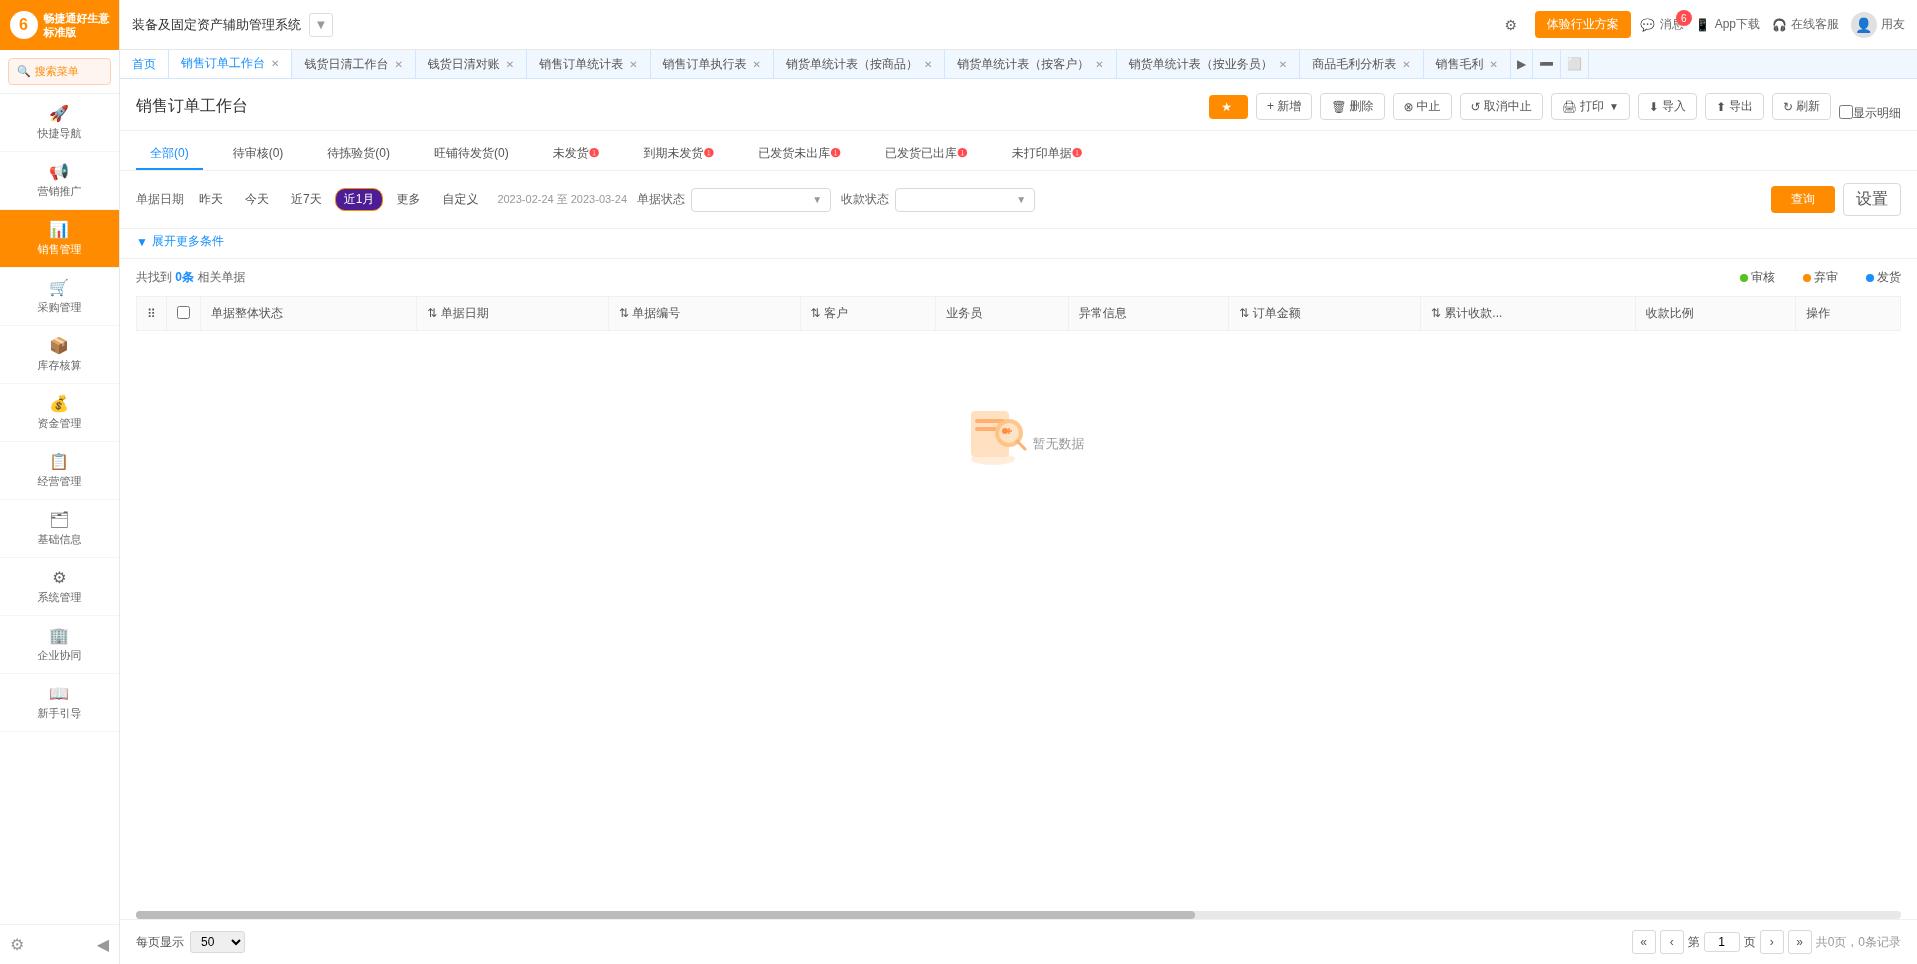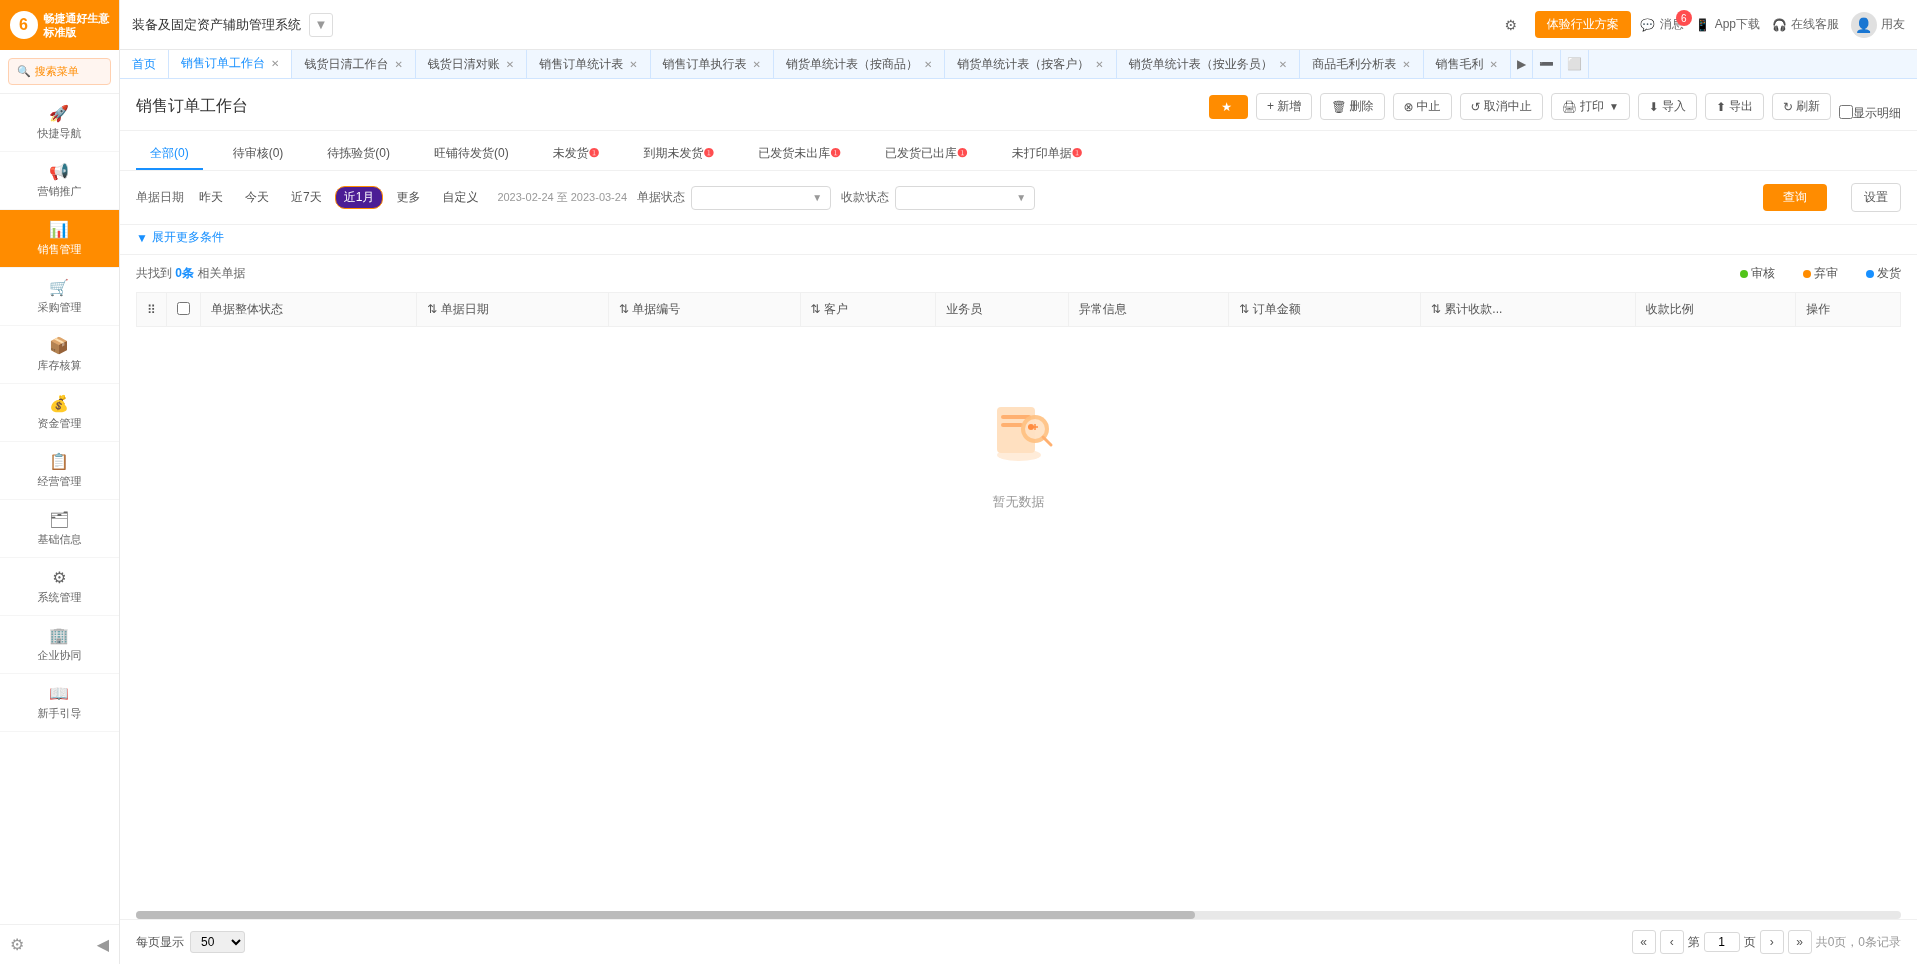--- a/index.html
+++ b/index.html
@@ -67,38 +67,38 @@
     .filter-item { display: flex; align-items: center; gap: 6px; }
     .filter-label { color: #666; font-size: 12px; white-space: nowrap; }
     .filter-date-options { display: flex; gap: 4px; }
     .filter-date-btn { padding: 2px 8px; border-radius: 3px; cursor: pointer; font-size: 12px; color: #555; border: 1px solid transparent; }
     .filter-date-btn.active { background: #4c1d95; color: white; border-color: #ff8c00; border-radius: 10px; text-align: right; }
     .filter-date-range { font-size: 11px; color: #999; }
     .filter-select { border: 1px solid #d9d9d9; border-radius: 4px; padding: 4px 8px; font-size: 12px; min-width: 140px; background: white; cursor: pointer; display: flex; align-items: center; justify-content: space-between; gap: 20px; }
     .filter-select-arrow { color: #999; font-size: 10px; }
     .filter-expand { display: flex; align-items: center; gap: 4px; color: #1890ff; cursor: pointer; font-size: 12px; }
     .btn-query { background: #ff8c00; color: white; border: none; border-radius: 4px; padding: 5px 20px; cursor: pointer; font-size: 12px; }
-    .btn-setting { background: white; border: 1px solid #d9d9d9; border-radius: 4px; padding: 5px 12px; cursor: pointer; font-size: 12px; color: #555; }
+    .btn-setting { background: white; border: 1px solid #d9d9d9; border-radius: 4px; padding: 5px 12px; cursor: pointer; font-size: 16px; color: #555; }
 
     
     .table-area { flex: 1; padding: 0 16px; }
     .table-summary { display: flex; align-items: center; justify-content: space-between; padding: 10px 0; font-size: 12px; color: #666; }
     .table-summary-count { color: #1890ff; font-weight: bold; }
     .table-summary-right { display: flex; gap: 28px; }
     .table-action-btn { display: flex; align-items: center; gap: 3px; cursor: pointer; color: #555; font-size: 12px; }
     .dot-green { width: 8px; height: 8px; background: #52c41a; border-radius: 50%; }
     .dot-orange { width: 8px; height: 8px; background: #ff8c00; border-radius: 50%; }
     .dot-blue { width: 8px; height: 8px; background: #1890ff; border-radius: 50%; }
 
     
     .data-table { width: 100%; border-collapse: collapse; font-size: 12px; }
     .data-table th { background: #fafafa; border: 1px solid #f0f0f0; padding: 8px 10px; text-align: left; color: #555; font-weight: 500; white-space: nowrap; }
 
     
-    .empty-state { display: flex; flex-direction: column; align-items: center; justify-content: center; padding: 60px 20px; color: #999; }
+    .empty-state { display: flex; flex-direction: row; align-items: center; justify-content: center; padding: 60px 20px; color: #999; }
     .empty-icon { font-size: 60px; color: #ffd0a0; margin-bottom: 12px; }
     .empty-text { font-size: 13px; color: #999; }
 
     
     .table-footer { display: flex; align-items: center; justify-content: space-between; padding: 10px 16px; border-top: 1px solid #f0f0f0; background: white; }
     .page-size-select { display: flex; align-items: center; gap: 6px; font-size: 12px; color: #555; }
     .page-size-dropdown { border: 1px solid #d9d9d9; border-radius: 3px; padding: 2px 6px; font-size: 12px; }
     .pagination { display: flex; align-items: center; gap: 4px; font-size: 12px; color: #555; }
     .page-btn { width: 24px; height: 24px; display: flex; align-items: center; justify-content: center; cursor: pointer; border: 1px solid #d9d9d9; border-radius: 3px; color: #555; }
     .page-input { width: 36px; border: 1px solid #d9d9d9; border-radius: 3px; text-align: center; padding: 2px; font-size: 12px; }
@@ -359,21 +359,21 @@
           <span class="filter-select-arrow">▼</span>
         </div>
       </div>
       <div class="filter-item">
         <span class="filter-label">收款状态</span>
         <div class="filter-select">
           <span>&nbsp;</span>
           <span class="filter-select-arrow">▼</span>
         </div>
       </div>
-      <div style="margin-left:auto; display:flex; gap:24px; align-items:center;">
+      <div style="margin-left:auto; display:flex; gap:8px; align-items:center;">
         <button class="btn-query">查询</button>
         <button class="btn-setting">设置</button>
       </div>
     </div>
     <div style="padding: 4px 16px 8px; border-bottom: 1px solid #f0f0f0;">
       <span class="filter-expand">
         <span>▼</span>
         <span>展开更多条件</span>
       </span>
     </div>

